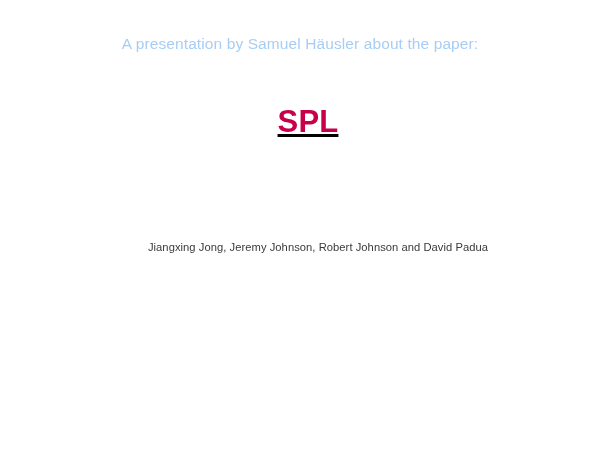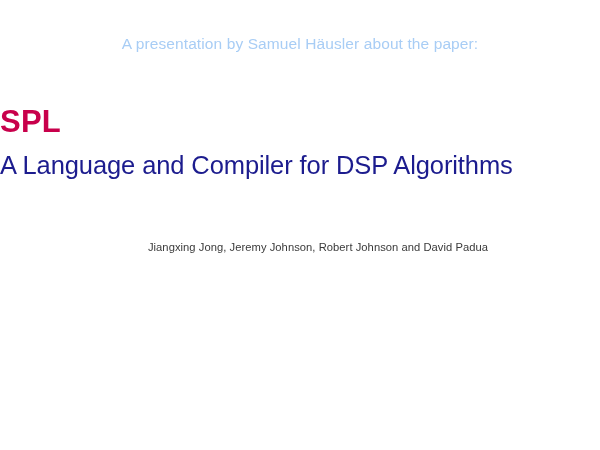--- a/index.html
+++ b/index.html
@@ -31,24 +31,25 @@
     font-size: 15.5px;
     font-weight: 400;
     letter-spacing: 0.1px;
     color: #a8cdf5;
     line-height: 1.25;
     white-space: nowrap;
   }
 
   .title-block {
     position: absolute;
-    left: 0;
+    left: 16px;
     right: 0;
     top: 104px;
-    text-align: left;
+    text-align: center;
+    text-decoration: underline;
   }
 
   .paper-title {
     font-size: 31px;
     font-weight: bold;
     color: #c8004b;
     line-height: 1.18;
     letter-spacing: 0.2px;
     white-space: nowrap;
   }
@@ -89,20 +90,19 @@
 </style>
 </head>
 <body>
 
 <div class="slide">
 
   <div class="presenter-line">A presentation by Samuel Häusler about the paper:</div>
 
   <div class="title-block">
     <div class="paper-title">SPL</div>
-    <div class="paper-subtitle">A Language and Compiler for DSP Algorithms</div>
   </div>
 
   <div class="authors-line">Jiangxing Jong, Jeremy Johnson, Robert Johnson and David Padua</div>
 
   <div class="blank-area"></div>
 
 </div>
 
 </body></html>

